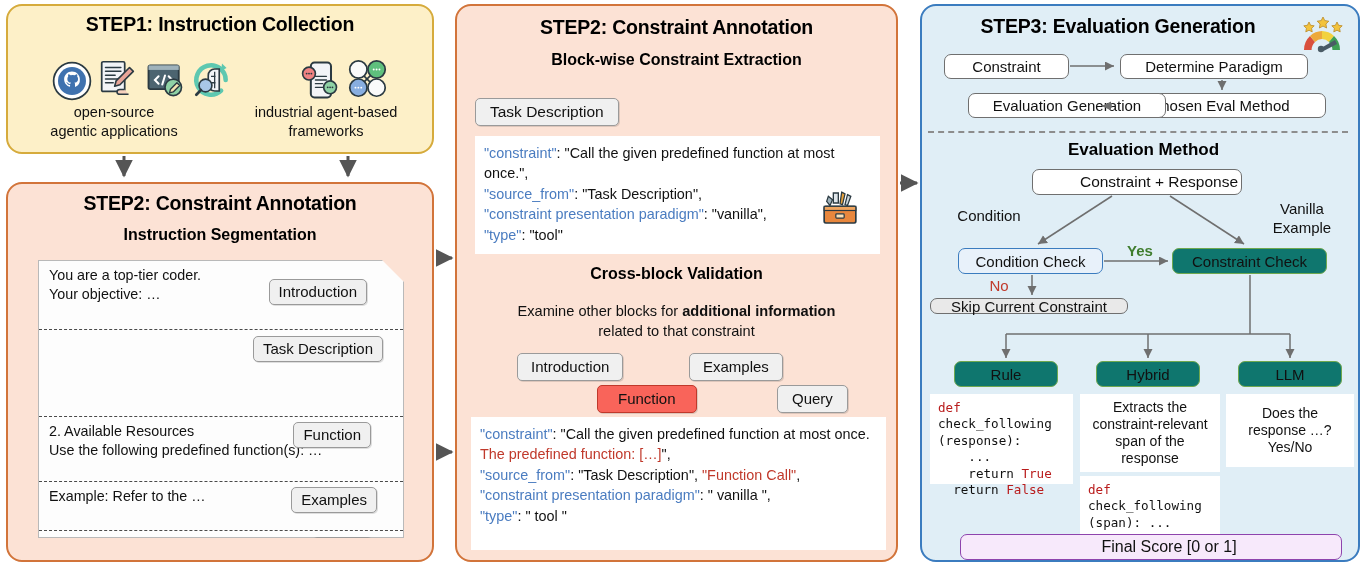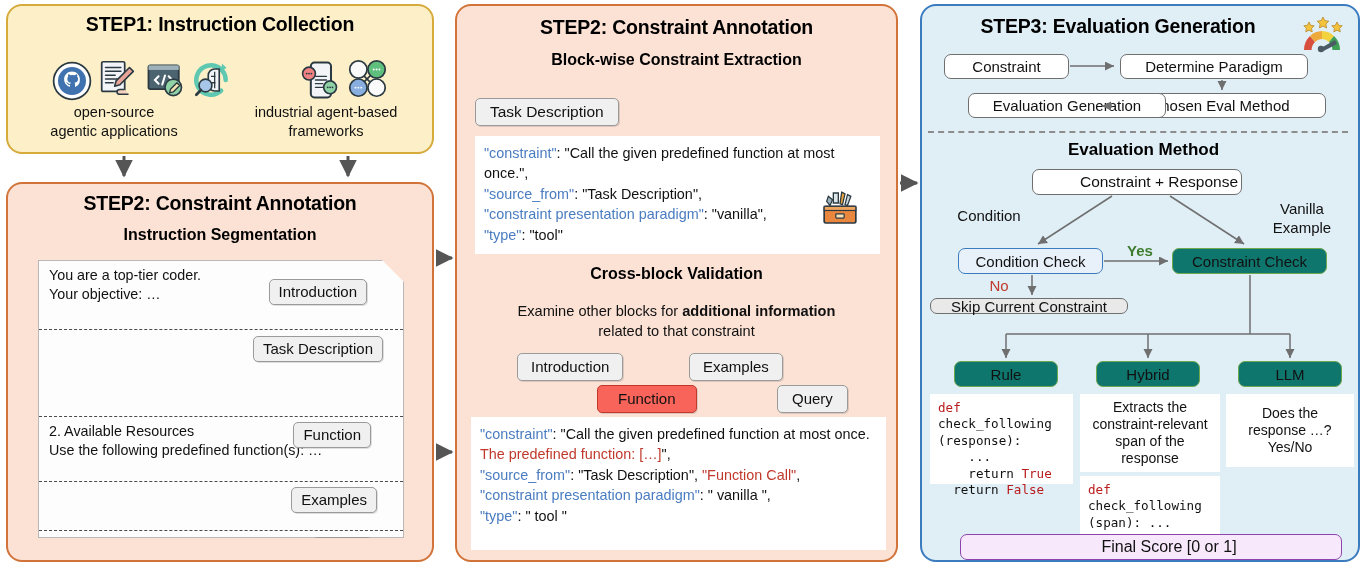--- a/index.html
+++ b/index.html
@@ -188,20 +188,21 @@
     </div>
     <div class="seg" style="height:76px;">
       <span class="tag abs" style="right:20px;top:6px;">Task Description</span>
     </div>
     <div class="seg" style="height:54px;">
       <div class="seg-txt">2. Available Resources
 Use the following predefined function(s): …</div>
       <span class="tag abs" style="right:32px;top:5px;">Function</span>
     </div>
     <div class="seg" style="height:38px;">
+      <div class="seg-txt">Example: Refer to the …</div>
       <span class="tag abs" style="right:26px;top:5px;">Examples</span>
     </div>
     <div class="seg" style="height:40px;">
       <div class="seg-txt">Query:  …</div>
       <span class="tag abs" style="right:30px;top:6px;">Query</span>
     </div>
   </div>
 </div>
 
 <div class="panel" id="step2m">

